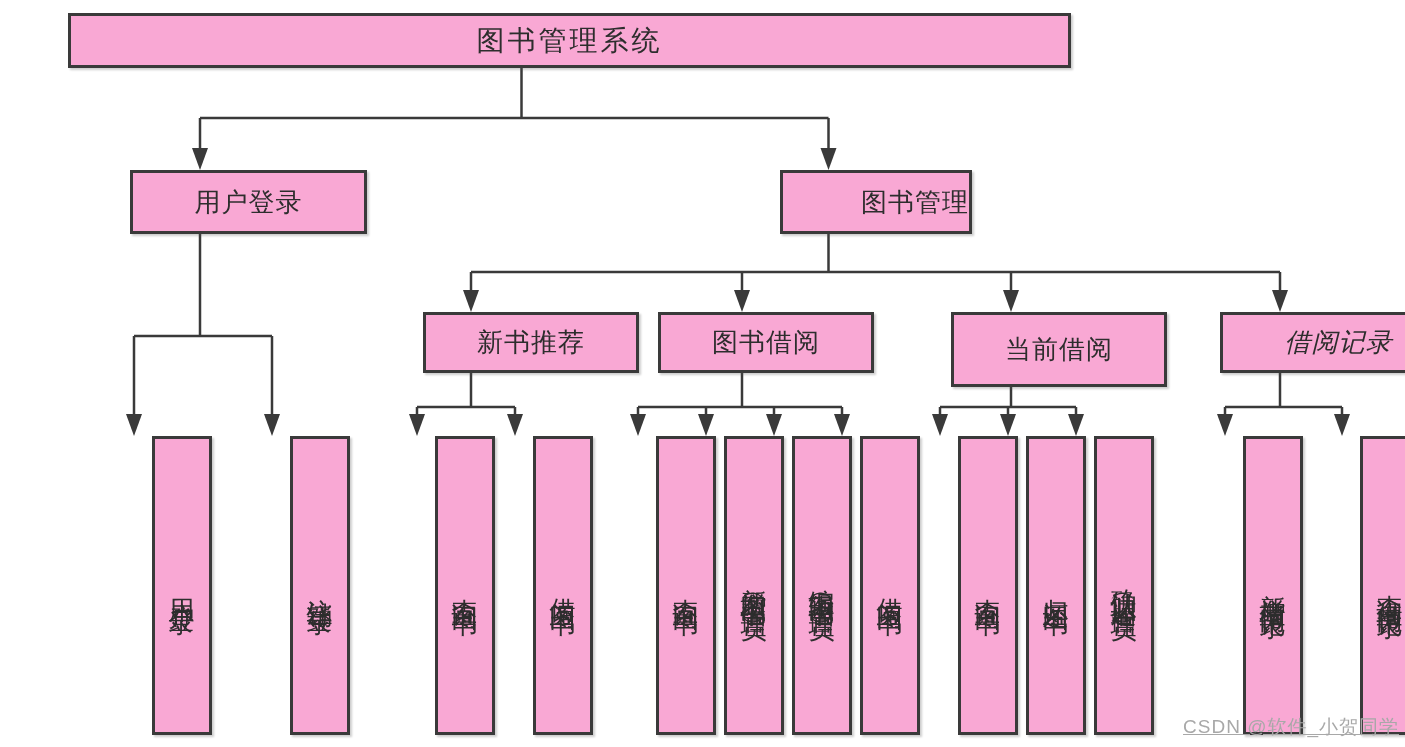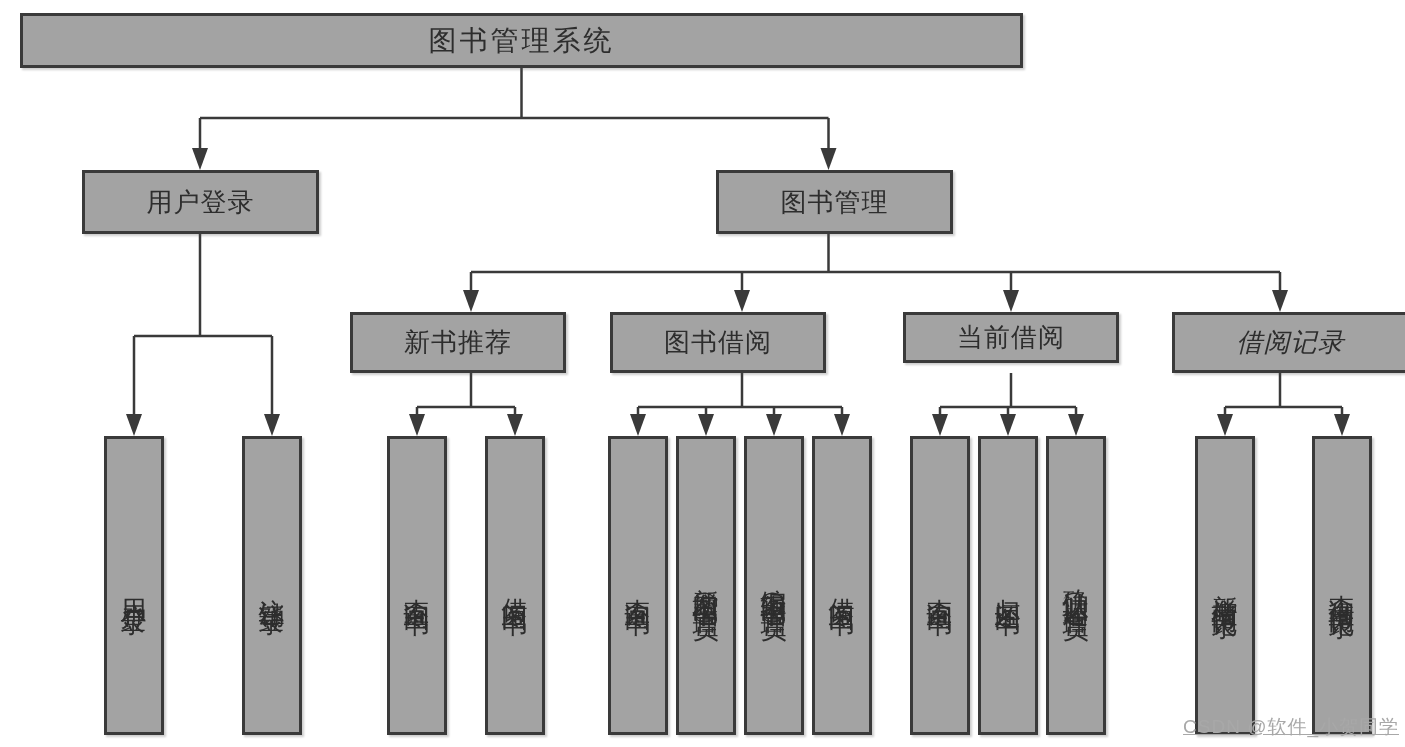--- a/index.html
+++ b/index.html
@@ -19,26 +19,27 @@
     position: absolute;
     left: 0;
     top: 0;
     width: 1405px;
     height: 747px;
   }
   .node {
     position: absolute;
     box-sizing: border-box;
     border: 3px solid #3a3a3a;
-    background: #a3a3a3;
+    background: #f9a8d4;
     display: flex;
     align-items: center;
     justify-content: center;
     color: #2d2d2d;
     box-shadow: 2px 2px 2px rgba(80,80,80,0.28);
+    margin-left: 48px;
   }
   .h-label {
     font-size: 26px;
     letter-spacing: 1px;
     white-space: nowrap;
   }
   .root-label {
     font-size: 28px;
     letter-spacing: 3px;
     white-space: nowrap;
@@ -135,31 +136,31 @@
     </g>
   </svg>
 
   <div class="node" style="left:20px; top:13px; width:1003px; height:55px;">
     <span class="root-label">图书管理系统</span>
   </div>
 
   <div class="node" style="left:82px; top:170px; width:237px; height:64px;">
     <span class="h-label">用户登录</span>
   </div>
-  <div class="node" style="left:716px; top:170px; width:237px; height:64px;">
+  <div class="node" style="left:732px; top:170px; width:192px; height:64px;justify-content:flex-end;">
     <span class="h-label">图书管理</span>
   </div>
 
-  <div class="node" style="left:350px; top:312px; width:216px; height:61px;text-align:center;">
+  <div class="node" style="left:375px; top:312px; width:216px; height:61px;text-align:center;">
     <span class="h-label">新书推荐</span>
   </div>
   <div class="node" style="left:610px; top:312px; width:216px; height:61px;">
     <span class="h-label">图书借阅</span>
   </div>
-  <div class="node" style="left:903px; top:312px; width:216px; height:51px;">
+  <div class="node" style="left:903px; top:312px; width:216px; height:75px;">
     <span class="h-label">当前借阅</span>
   </div>
   <div class="node" style="left:1172px; top:312px; width:237px; height:61px;font-style:italic;">
     <span class="h-label">借阅记录</span>
   </div>
 
   <div class="node" style="left:104px; top:436px; width:60px; height:299px;">
     <span class="v-label">用户登录</span>
   </div>
   <div class="node" style="left:242px; top:436px; width:60px; height:299px;">

